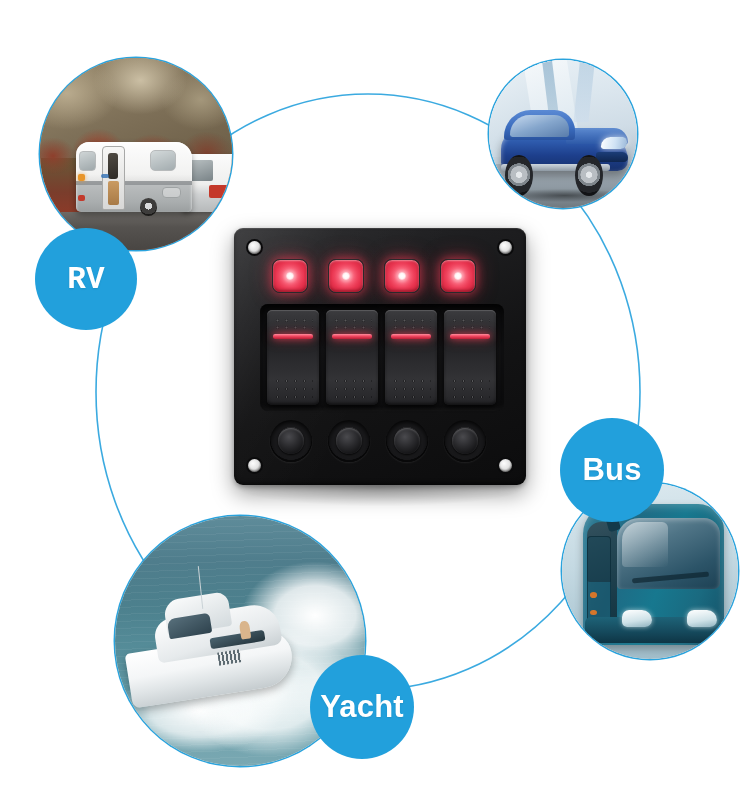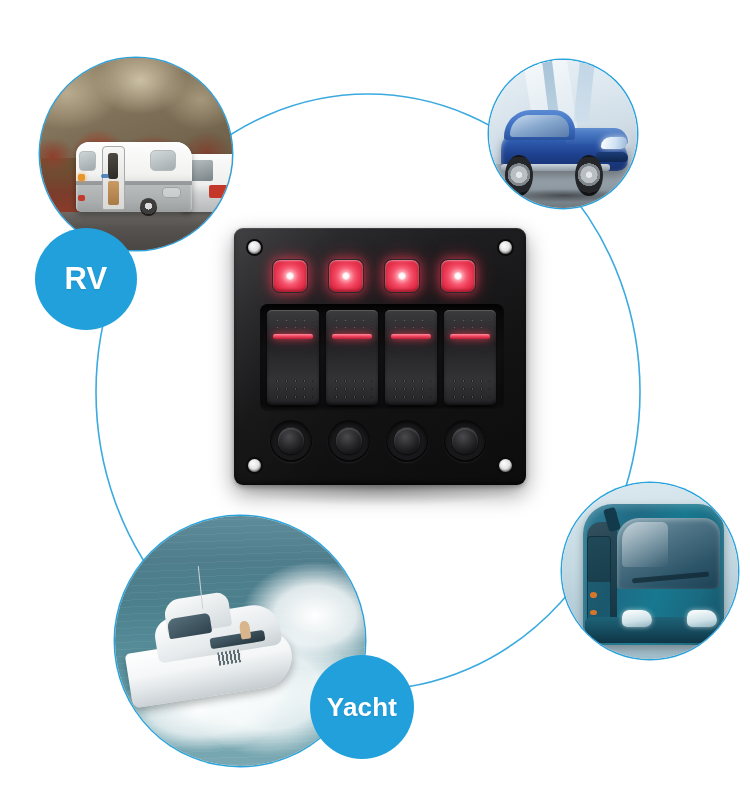--- a/index.html
+++ b/index.html
@@ -292,21 +292,21 @@
           <div class="rv-doorwood" style="left:24%;top:56%;width:52%;height:38%"></div>
         </div>
         <div class="rv-hatch"></div>
         <div class="rv-lamp"></div>
         <div class="rv-tail"></div>
         <div class="rv-logo"></div>
         <div class="rv-wheel"></div>
       </div>
     </div>
   </div>
-  <div class="badge" style="left:35px; top:228px; width:102px; height:102px; font-size:31px;">
+  <div class="badge" style="left:35px; top:228px; width:102px; height:102px; font-size:31px;font-family:Liberation Mono, monospace;">
     <span>RV</span>
   </div>
 
   <div class="photo-circle" style="left:489px; top:60px; width:148px; height:148px;">
     <div class="photo-inner">
       <div class="car-bg"></div>
       <div class="car-wallA"></div>
       <div class="car-wallB"></div>
       <div class="car-beam"></div>
       <div class="car-beam2"></div>
@@ -335,38 +335,41 @@
       <div class="bus-door"></div>
       <div class="bus-mirror"></div>
       <div class="bus-wiper"></div>
       <div class="bus-bumper"></div>
       <div class="bus-head h1"></div>
       <div class="bus-head h2"></div>
       <div class="bus-mark m1"></div>
       <div class="bus-mark m2"></div>
     </div>
   </div>
+  <div class="badge" style="left:560px; top:418px; width:104px; height:104px; font-size:31px;">
+    <span>Bus</span>
+  </div>
 
   <div class="photo-circle" style="left:115px; top:516px; width:250px; height:250px;">
     <div class="photo-inner">
       <div class="y-sea"></div>
       <div class="y-searipple"></div>
       <div class="y-wake2"></div>
       <div class="y-wake"></div>
       <div class="y-hull"></div>
       <div class="y-deck"></div>
       <div class="y-cabin"></div>
       <div class="y-mast"></div>
       <div class="y-wind"></div>
       <div class="y-sidewin"></div>
       <div class="y-vent"></div>
       <div class="y-person"></div>
     </div>
   </div>
-  <div class="badge" style="left:310px; top:655px; width:104px; height:104px; font-size:26px;">
+  <div class="badge" style="left:310px; top:655px; width:104px; height:104px; font-size:31px;">
     <span>Yacht</span>
   </div>
 
   <div class="panel-shadow" style="left:238px; top:470px; width:285px; height:36px;"></div>
 
   <div class="panel" style="left:234px; top:228px; width:292px; height:257px;">
     <div class="panel-sheen"></div>
 
     <div class="screw" style="left:14px;  top:13px;"></div>
     <div class="screw" style="right:14px; top:13px;"></div>

